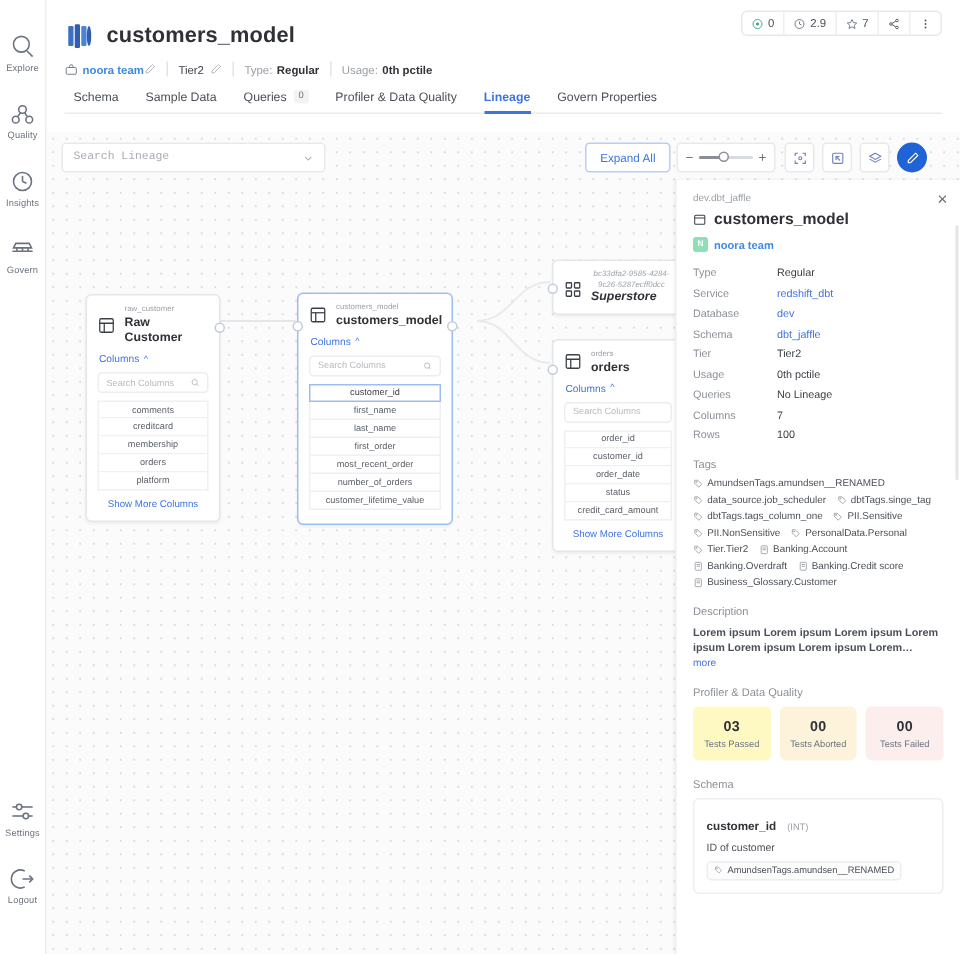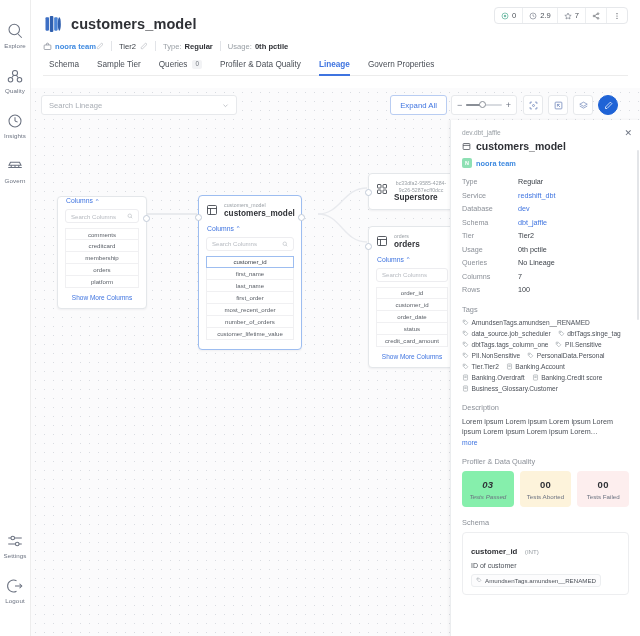--- a/index.html
+++ b/index.html
@@ -86,23 +86,23 @@
   
   .canvas {
     position:absolute; left:0; right:0; top:88px; bottom:0;
     background-color:#fbfbfc;
     background-image: radial-gradient(#d9dce1 0.7px, transparent 0.7px);
     background-size: 9px 9px;
     overflow:hidden;
   }
   .canvas-toolbar { position:absolute; top:7px; left:10px; right:10px; height:20px; display:flex; align-items:center; }
   .lineage-search {
-    width: 196px; height:20px; background:#fff; border:1px solid #e7e9ec; border-radius:3px;
+    width: 176px; height:20px; background:#fff; border:1px solid #e7e9ec; border-radius:3px;
     display:flex; align-items:center; justify-content:space-between; padding:0 7px;
-    font-size:7.6px; color:#a9aeb5; cursor:text;
+    font-size:7.6px; color:#a9aeb5; cursor:text;font-family:Liberation Mono, monospace;
   }
   .expand-btn {
     position:absolute; right:183px; top:0; height:20px; padding:0 9px;
     background:#fff; border:1px solid #b9cdf2; border-radius:3px;
     font-size:7.8px; color:#3f74e0; display:flex; align-items:center; cursor:pointer;
   }
   .zoom-box {
     position:absolute; right:113px; top:0; height:20px; width:66px;
     background:#fff; border:1px solid #e7e9ec; border-radius:3px;
     display:flex; align-items:center; justify-content:center; gap:4px; padding:0 5px;
@@ -174,28 +174,28 @@
   .kv { display:flex; margin-top:4.5px; font-size:7.2px; }
   .kv .k { width:56px; color:#8b9098; flex:0 0 56px; }
   .kv .v { color:#3b4048; }
   .kv .v.link { color:#3f74e0; }
   .kv-first { margin-top:9px; }
 
   .sec-title { font-size:7.4px; color:#8b9098; margin-top:11px; margin-bottom:5px; }
   .taglist { display:flex; flex-wrap:wrap; gap:4px 7px; }
   .tag { display:flex; align-items:center; gap:2.5px; font-size:6.6px; color:#4b5058; cursor:pointer;}
   .tag svg { flex:0 0 7px; }
-  .desc { font-size:7.2px; color:#4b5058; line-height:1.45; }
+  .desc { font-size:7.2px; color:#4b5058; line-height:1.45;font-weight:bold; }
   .more-link { font-size:6.8px; color:#3f74e0; margin-top:1px; cursor:pointer; }
 
   .cards { display:flex; gap:6px; margin-top:2px; }
   .qcard { flex:1; border-radius:4px; padding:8px 2px 7px 2px; text-align:center; }
   .qcard .num { font-size:9.5px; font-weight:bold; color:#2f3136; letter-spacing:.3px;}
   .qcard .lab { font-size:6.2px; color:#6b7280; margin-top:3px; }
-  .qc-pass { background:#86efac;font-style:italic; }
+  .qc-pass { background:#fef9c3; }
   .qc-abort { background:#fdf3db; }
   .qc-fail { background:#fdeeee; }
 
   .schema-card {
     border:1px solid #edeef0; border-radius:4px; padding:7px 8px; margin-top:1px; background:#fff;
   }
   .sc-name { font-size:7.8px; font-weight:bold; color:#2f3136; }
   .sc-type { font-size:6.2px; color:#9aa0a6; font-weight:normal; margin-left:3px; }
   .sc-desc { font-size:7px; color:#4b5058; margin-top:4px; }
   .sc-tag {
@@ -349,21 +349,21 @@
               <circle cx="12" cy="19" r="1.8"></circle>
           </svg>
         </div>
       </div>
 
       <div class="tabs">
         <div class="tab">
           <span>Schema</span>
         </div>
         <div class="tab">
-          <span>Sample Tier</span>
+          <span>Sample Data</span>
         </div>
         <div class="tab">
           <span>Queries</span>
           <span class="tab-badge">0</span>
         </div>
         <div class="tab">
           <span>Profiler &amp; Data Quality</span>
         </div>
         <div class="tab active">
           <span>Lineage</span>
@@ -376,20 +376,31 @@
 
     <div class="canvas">
 
       <svg class="edge-svg">
         <path d="M116,126 C148,126 148,126 166,126" stroke="#e3e6ea" stroke-width="1.3" fill="none"></path>
         <path d="M287,126 C310,126 312,100 336,100" stroke="#e8eaee" stroke-width="1.3" fill="none"></path>
         <path d="M287,126 C310,126 312,154 336,154" stroke="#e8eaee" stroke-width="1.3" fill="none"></path>
       </svg>
 
       <div class="node" style="left:26px; top:108px; width:90px;">
+        <div class="node-head">
+          <svg class="node-ico" viewBox="0 0 24 24" fill="none" stroke="#3b4048" stroke-width="1.7">
+            <rect x="3" y="3" width="18" height="18" rx="2"></rect>
+              <line x1="3" y1="9" x2="21" y2="9"></line>
+              <line x1="9" y1="9" x2="9" y2="21"></line>
+          </svg>
+          <div>
+            <div class="node-sub">raw_customer</div>
+            <div class="node-title">Raw Customer</div>
+          </div>
+        </div>
         <div class="node-cols-label">
           <span>Columns</span>
           <span class="caret">^</span>
         </div>
         <div class="col-search">
           <span>Search Columns</span>
           <svg width="6" height="6" viewBox="0 0 24 24" fill="none" stroke="#b6bac0" stroke-width="2.4">
             <circle cx="11" cy="11" r="7"></circle>
               <line x1="16" y1="16" x2="21" y2="21"></line>
           </svg>
@@ -436,21 +447,21 @@
           <div class="col-item">most_recent_order</div>
           <div class="col-item">number_of_orders</div>
           <div class="col-item">customer_lifetime_value</div>
         </div>
         <div style="height:9px"></div>
         <div class="handle" style="left:-4px; top:18px;"></div>
         <div class="handle" style="right:-4px; top:18px;"></div>
       </div>
 
       <div class="node" style="left:337px; top:85px; width:88px;">
-        <div class="node-head" style="align-items:flex-start;">
+        <div class="node-head" style="align-items:center;font-style:italic;">
           <svg class="node-ico" style="margin-top:3px" viewBox="0 0 24 24" fill="none" stroke="#3b4048" stroke-width="1.7">
             <rect x="3" y="3" width="7" height="7" rx="1"></rect>
               <rect x="14" y="3" width="7" height="7" rx="1"></rect>
             <rect x="3" y="14" width="7" height="7" rx="1"></rect>
               <rect x="14" y="14" width="7" height="7" rx="1"></rect>
           </svg>
           <div style="flex:1">
             <div class="node-sub center">bc33dfa2-9585-4284-9c26-5287ecff0dcc</div>
             <div class="node-title">Superstore</div>
           </div>

